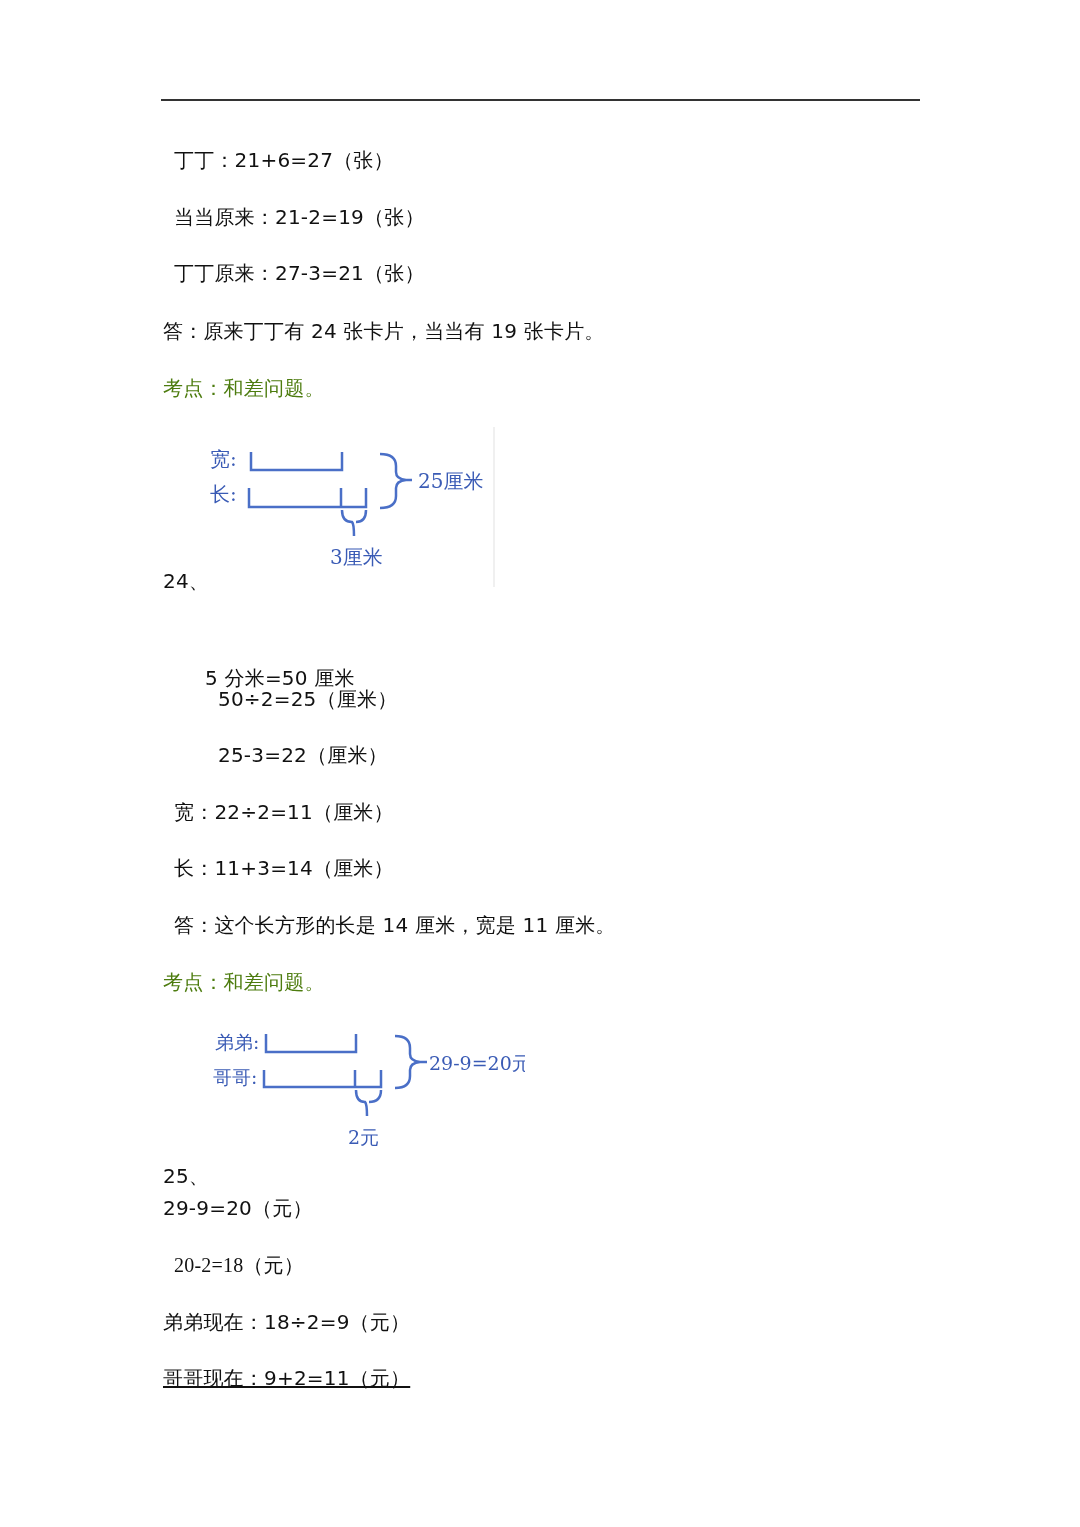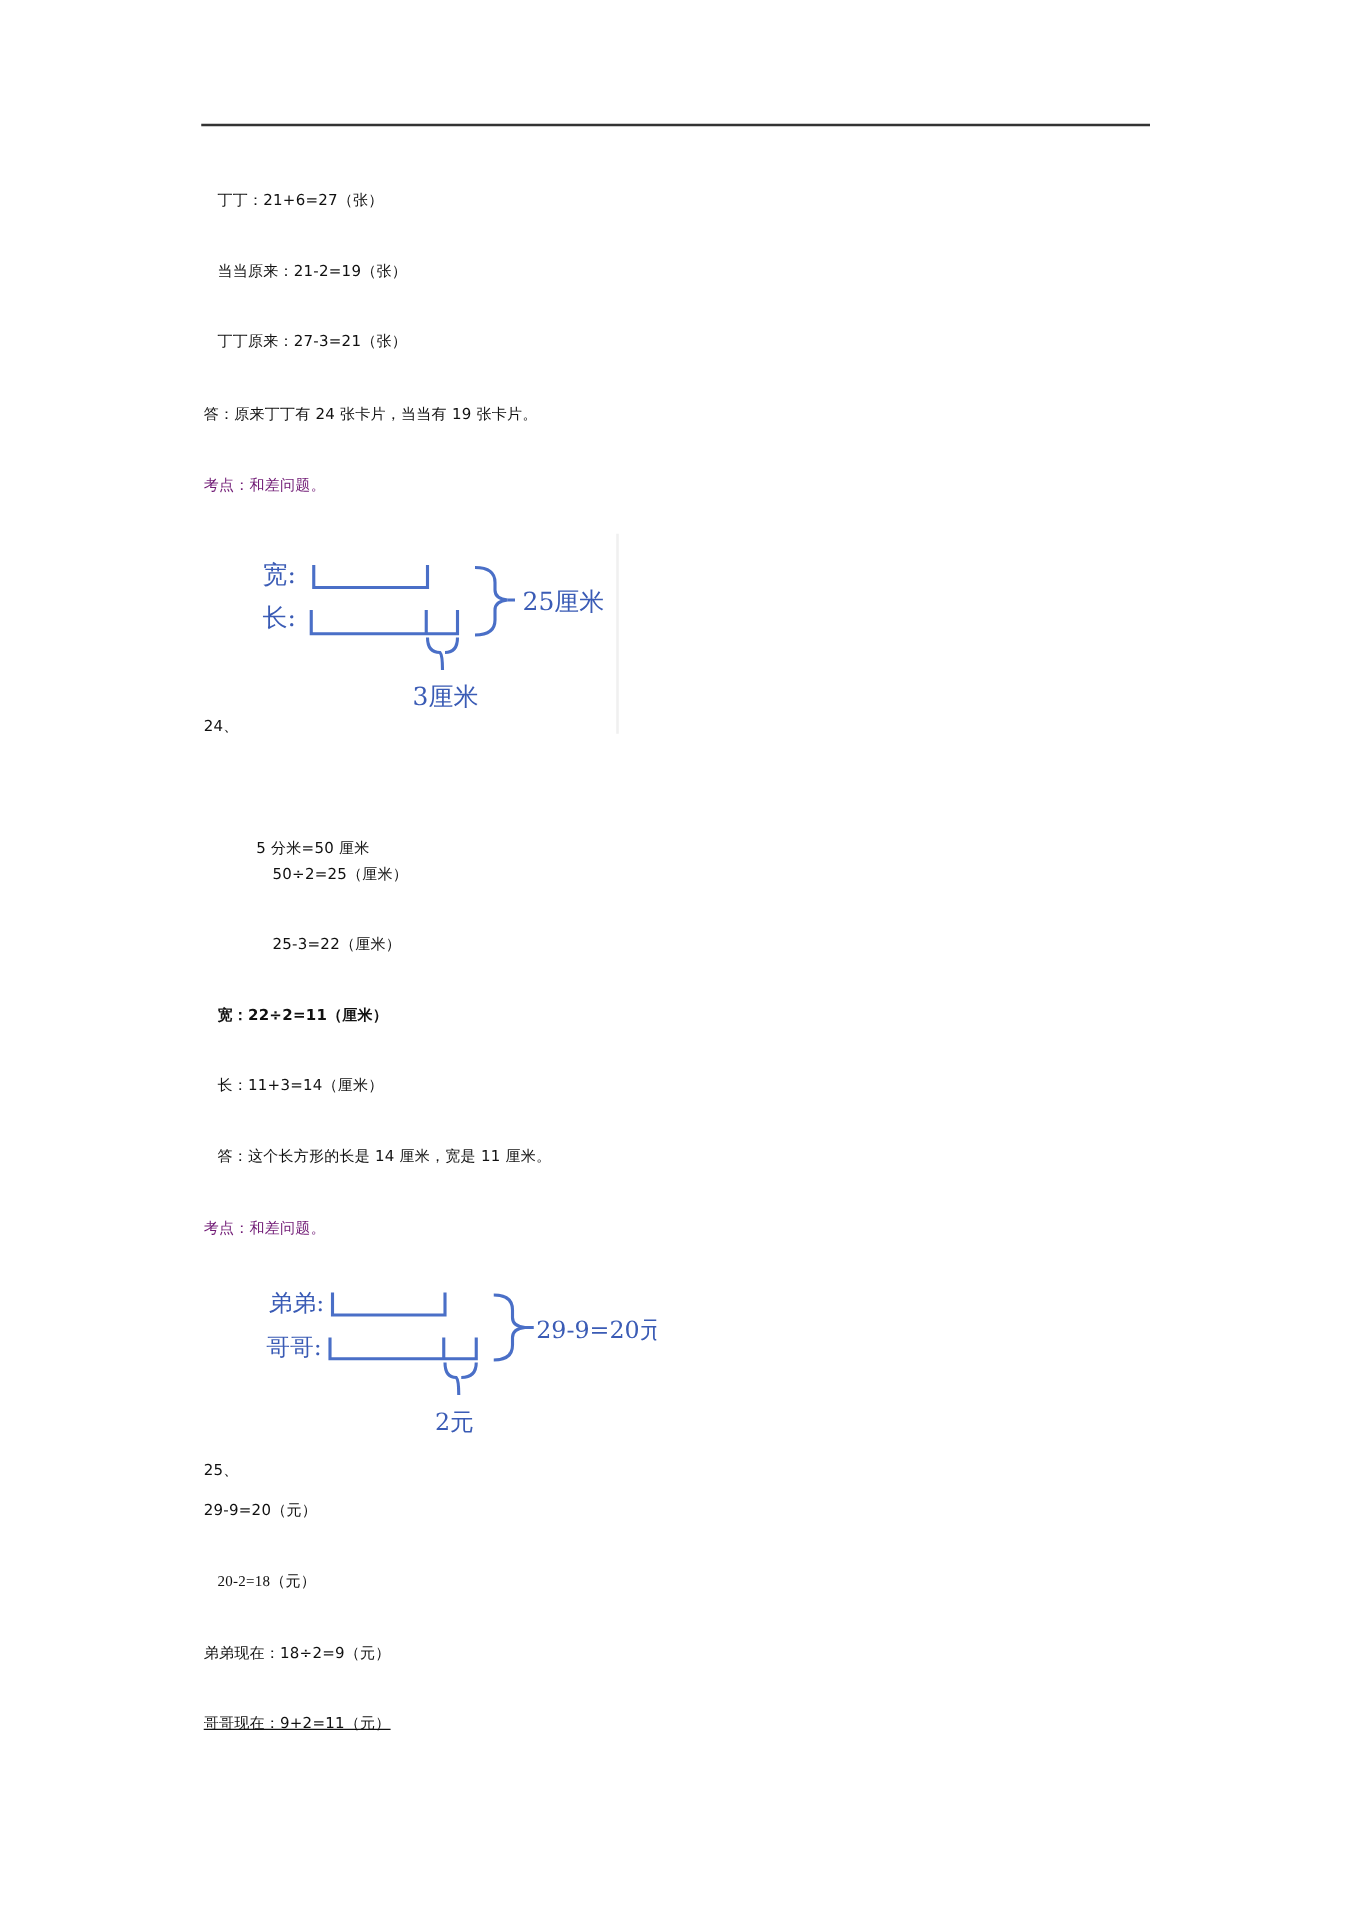--- a/index.html
+++ b/index.html
@@ -6,24 +6,24 @@
   body {
     width: 1080px; height: 1527px; position: relative; overflow: hidden;
     font-family: "DejaVu Sans", "Liberation Sans", sans-serif;
     color: #111111;
   }
   .rule {
     position: absolute; left: 161px; top: 99px; width: 759px; height: 2px;
     background: #333333;
   }
   .line {
-    position: absolute; font-size: 12px; line-height: 26px; white-space: nowrap;
+    position: absolute; font-size: 20px; line-height: 26px; white-space: nowrap;
     letter-spacing: 0.2px;
   }
-  .red { color: #701a75; }
+  .red { color: #4d7c0f; }
   .diagram { position: absolute; }
   .diagram svg text {
     font-family: "DejaVu Serif", "Liberation Serif", serif;
   }
   .vsep {
     position: absolute; left: 493px; top: 427px; width: 2px; height: 160px;
     background: #f0f0f0;
   }
 </style>
 </head>
@@ -57,21 +57,21 @@
     <text x="218" y="58" font-size="20" fill="#3a5bb5">25厘米</text>
     <text x="130" y="134" font-size="20" fill="#3a5bb5">3厘米</text>
   </svg>
 </div>
 <div class="vsep"></div>
 
 <div class="line" style="left:163px; top:568px;">24、</div>
 <div class="line" style="left:205px; top:630px;margin-top:35px;">5 分米=50 厘米</div>
 <div class="line" style="left:218px; top:686px;">50÷2=25（厘米）</div>
 <div class="line" style="left:218px; top:742px;">25-3=22（厘米）</div>
-<div class="line" style="left:174px; top:799px;font-weight:bold;">宽：22÷2=11（厘米）</div>
+<div class="line" style="left:174px; top:799px;">宽：22÷2=11（厘米）</div>
 <div class="line" style="left:174px; top:855px;">长：11+3=14（厘米）</div>
 <div class="line" style="left:174px; top:912px;">答：这个长方形的长是 14 厘米，宽是 11 厘米。</div>
 <div class="line red" style="left:163px; top:969px;">考点：和差问题。</div>
 
 <div class="diagram" style="left:205px; top:1020px; width:320px; height:130px;">
   <svg width="320" height="130" viewBox="0 0 320 130">
     <g fill="none" stroke="#4a6fc7" stroke-width="2.5">
       <path d="M61 14 V32 H151 V14"></path>
       <path d="M59 50 V67 H176 V50"></path>
       <path d="M150 50 V67"></path>

